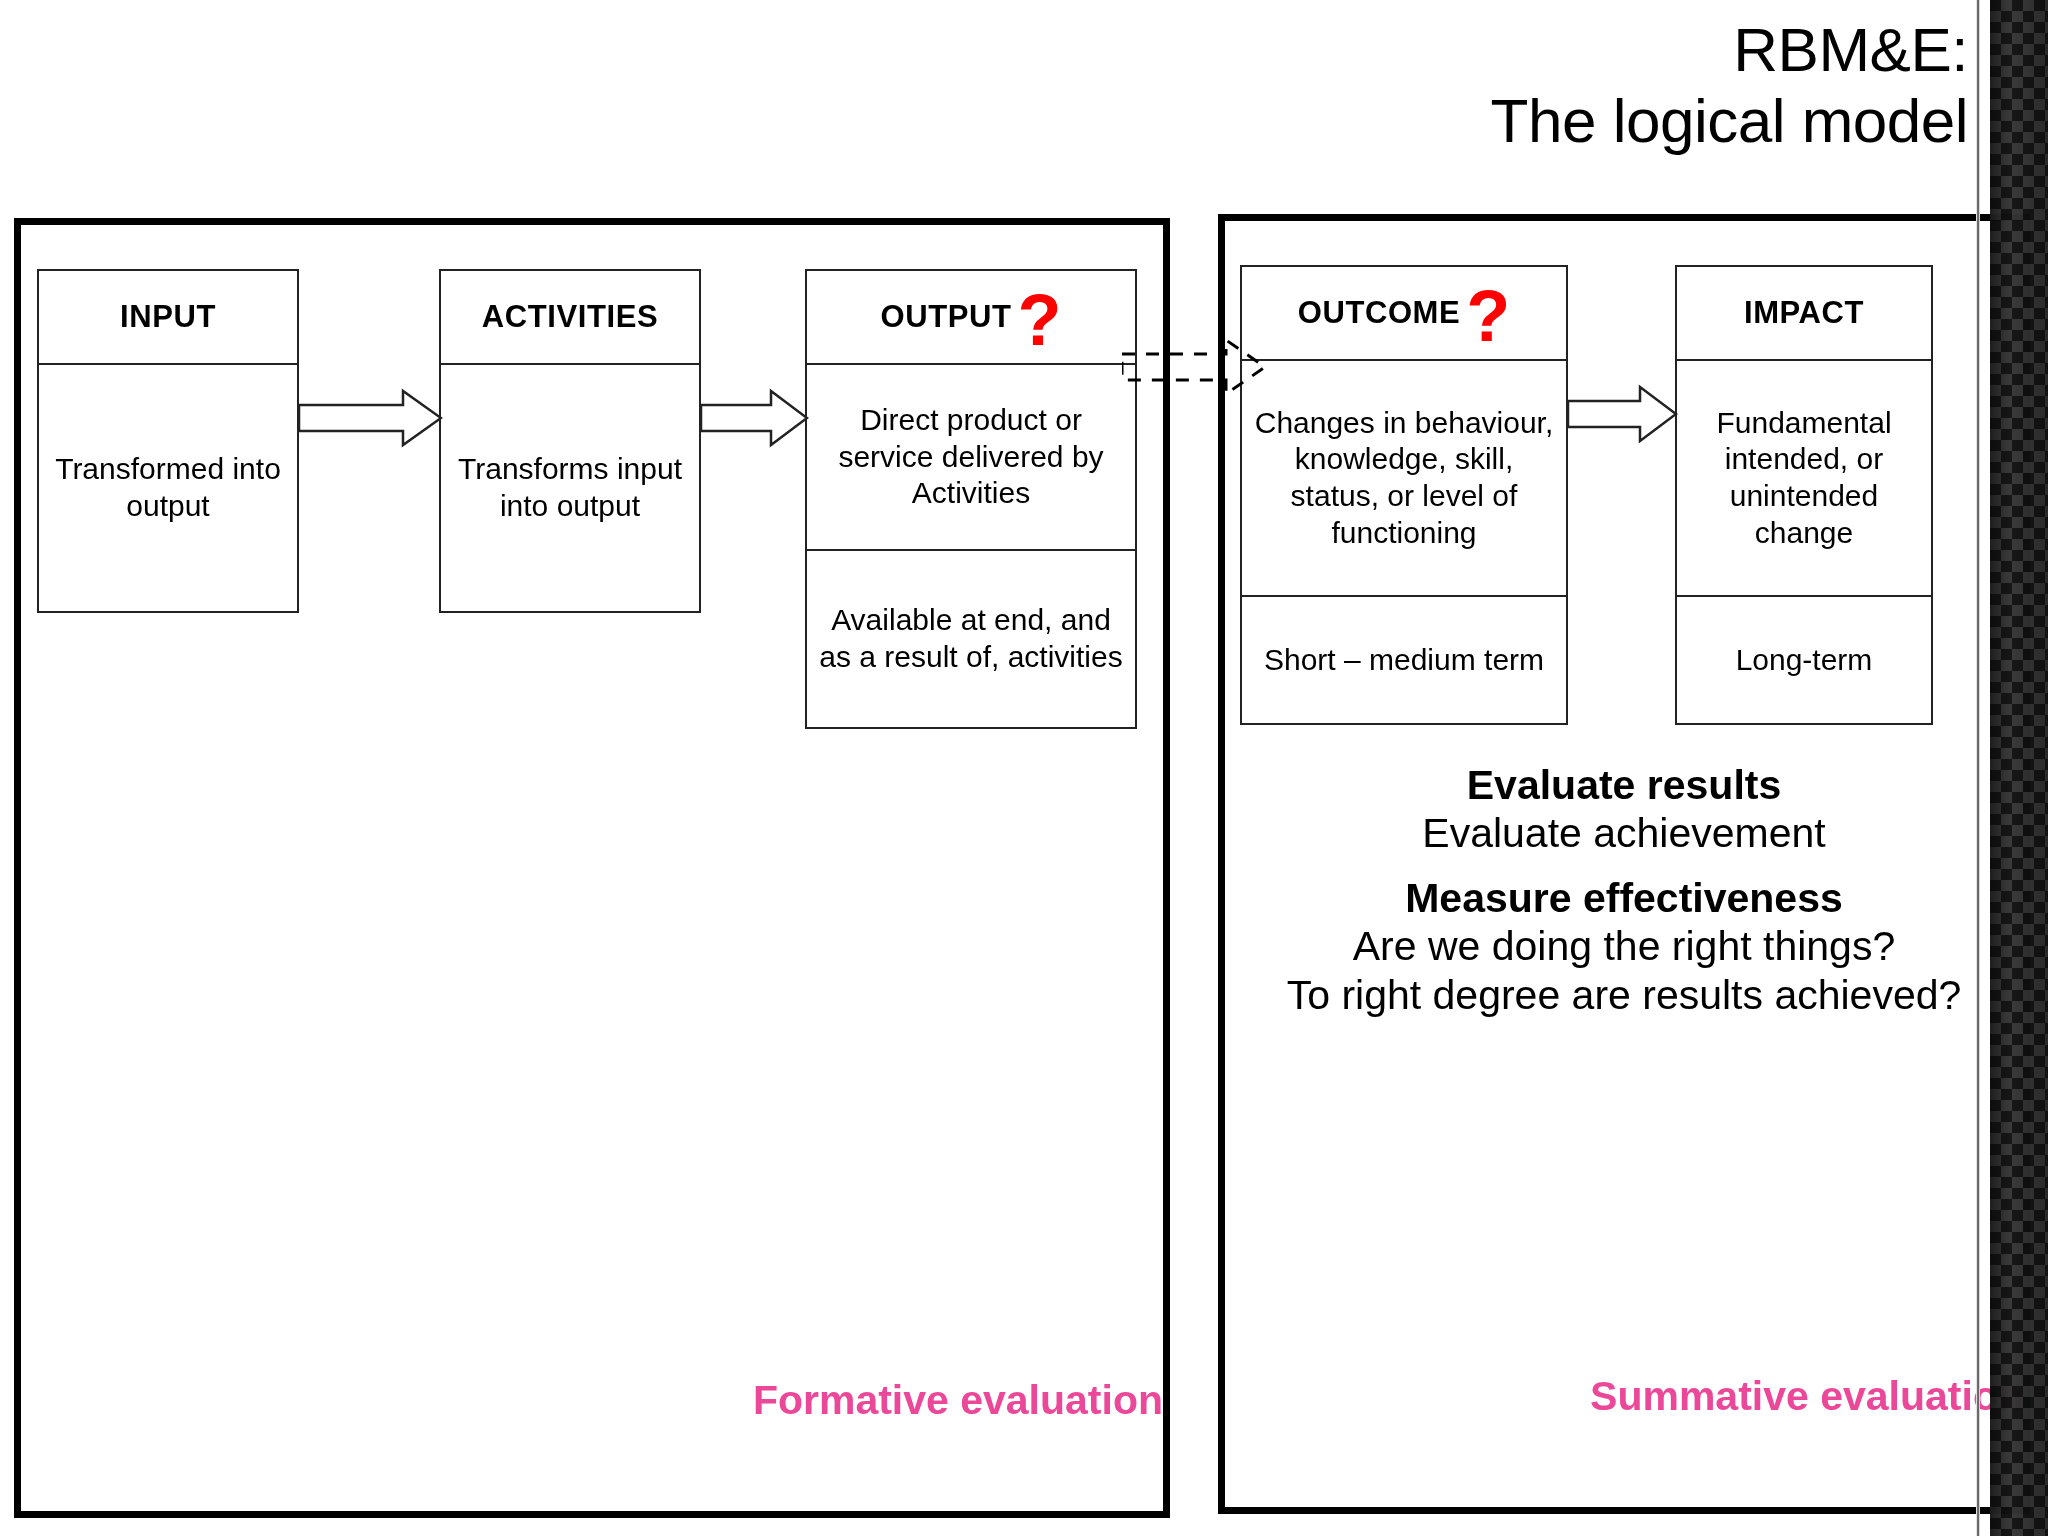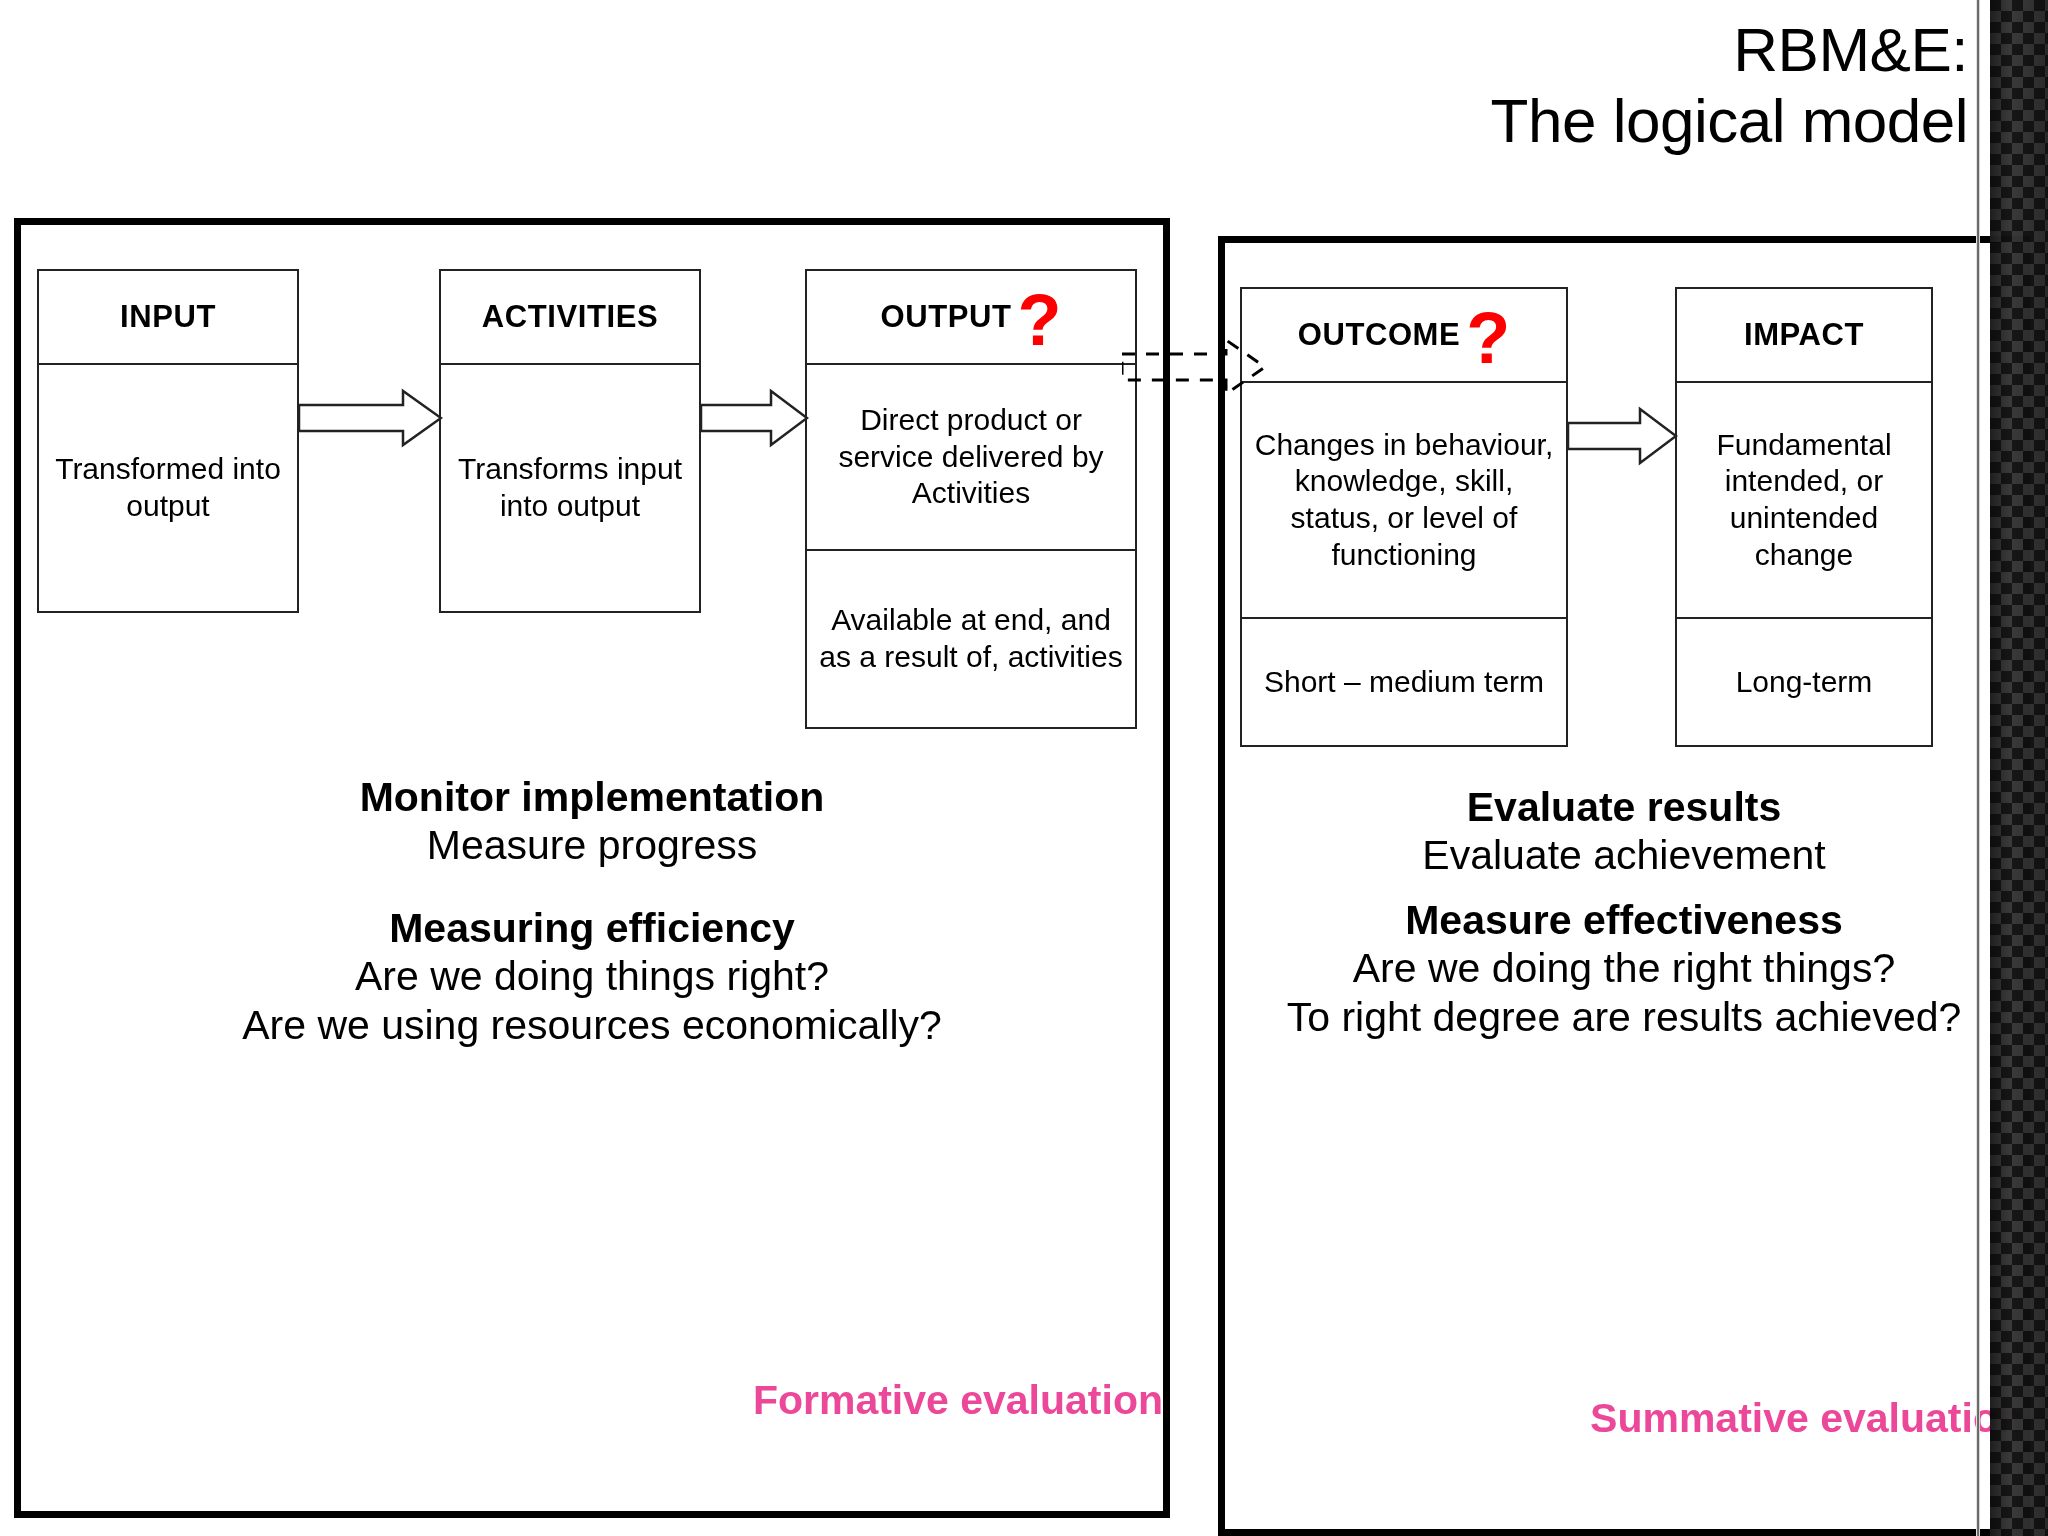--- a/index.html
+++ b/index.html
@@ -51,21 +51,21 @@
   }
 
   
   .panel {
     position: absolute;
     border: 7px solid #000000;
     background: #ffffff;
     box-sizing: border-box;
   }
   #panel-left  { left: 14px;   top: 218px; width: 1156px; height: 1300px; }
-  #panel-right { left: 1218px; top: 236px; width: 812px;  height: 1300px; }
+  #panel-right { left: 1218px; top: 214px; width: 812px;  height: 1300px; }
 
   
   .fbox {
     position: absolute;
     border: 2px solid #222222;
     background: #ffffff;
     box-sizing: border-box;
     display: flex;
     flex-direction: column;
   }
@@ -199,28 +199,20 @@
         <polygon points="0,18 104,18 104,4 142,31 104,58 104,44 0,44" fill="#ffffff" stroke="#222222" stroke-width="2.5"></polygon>
       </svg>
     </div>
 
     <div class="arrow" style="left:680px; top:162px;">
       <svg width="108" height="62" viewBox="0 0 108 62">
         <polygon points="0,18 70,18 70,4 106,31 70,58 70,44 0,44" fill="#ffffff" stroke="#222222" stroke-width="2.5"></polygon>
       </svg>
     </div>
 
-    <div class="notes" id="notes-left">
-      <span class="b">Monitor implementation</span>
-      <span class="n">Measure progress</span>
-      <span class="gap"></span>
-      <span class="b">Measuring efficiency</span>
-      <span class="n">Are we doing things right?</span>
-      <span class="n">Are we using resources economically?</span>
-    </div>
 
     <div class="footline" id="foot-left">Formative evaluation</div>
   </div>
 </div>
 
 <div class="panel" id="panel-right">
   <div class="panel-inner">
 
     <div class="fbox" id="box-outcome">
       <div class="fbox-head">

